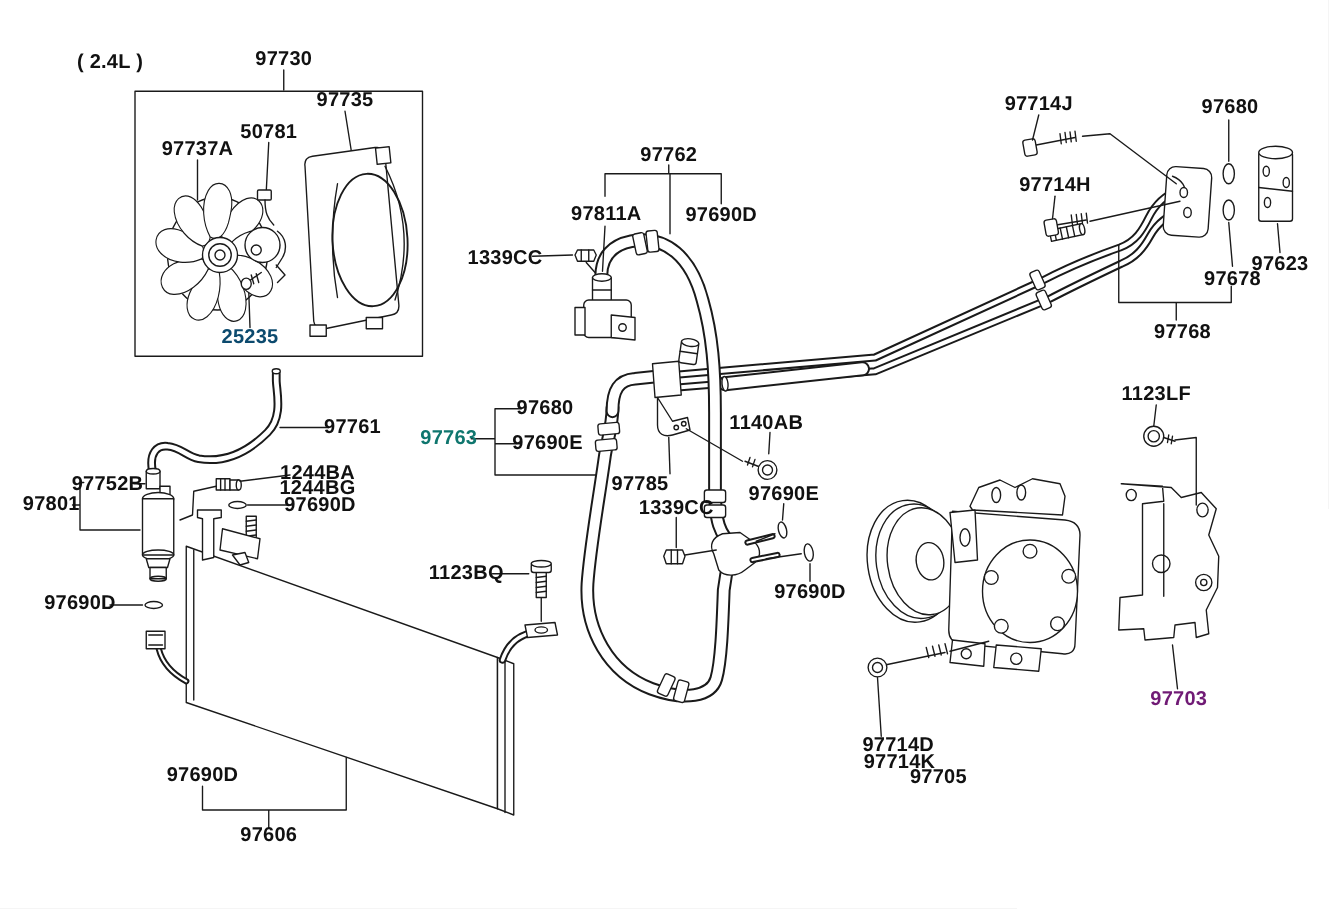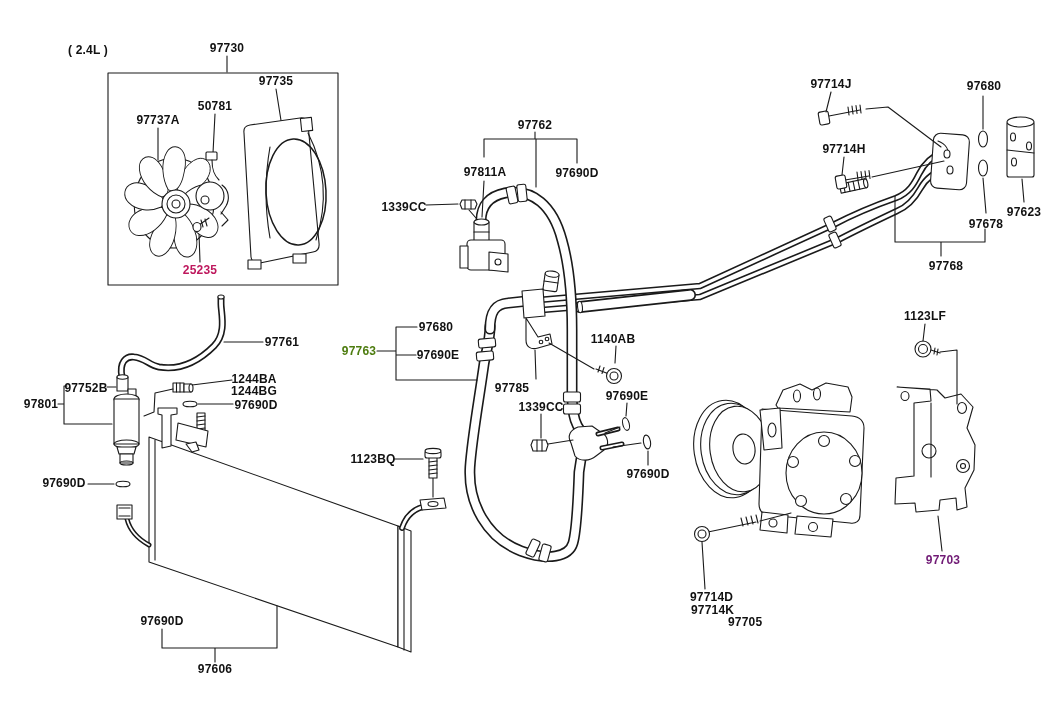--- a/index.html
+++ b/index.html
@@ -9,21 +9,21 @@
   
   .ln{fill:none;stroke:#1a1a1a;stroke-width:1.1;stroke-linejoin:round;stroke-linecap:round;}
   .th{stroke-width:1.5;}
   
   .wf{fill:#ffffff;stroke:#1a1a1a;stroke-width:1.1;stroke-linejoin:round;}
   
   .tO{fill:none;stroke:#1a1a1a;stroke-linecap:round;stroke-linejoin:round;}
   .tI{fill:none;stroke:#ffffff;stroke-linecap:round;stroke-linejoin:round;}
   .collar{fill:#ffffff;stroke:#1a1a1a;stroke-width:1.1;}
   #labels-layer{position:absolute;left:0;top:0;width:100%;height:100%;pointer-events:none;}
-  .plabel{position:absolute;transform:translate(-50%,-50%);font-weight:bold;font-size:12px;
+  .plabel{position:absolute;transform:translate(-50%,-50%);font-weight:bold;font-size:16px;
           color:#111111;white-space:nowrap;letter-spacing:.2px;}
   .plabel.al-left{transform:translate(0,-50%);}
 </style>
 </head>
 <body>
 
 <div id="stage">
 <svg id="art" width="1063" height="727" viewBox="0 0 1063 727" xmlns="http://www.w3.org/2000/svg">
 
   <g>
@@ -328,37 +328,37 @@
     </g>
   </g>
 </svg>
 
 <div id="labels-layer">
       <div class="plabel" style="left: 88px; top: 50px; color: rgb(17, 17, 17);">( 2.4L )</div>
       <div class="plabel" style="left: 227px; top: 48px; color: rgb(17, 17, 17);">97730</div>
       <div class="plabel" style="left: 276px; top: 81px; color: rgb(17, 17, 17);">97735</div>
       <div class="plabel" style="left: 215px; top: 106px; color: rgb(17, 17, 17);">50781</div>
       <div class="plabel" style="left: 158px; top: 120px; color: rgb(17, 17, 17);">97737A</div>
-      <div class="plabel" style="left: 200px; top: 270px; color: #be185d;">25235</div>
+      <div class="plabel" style="left: 200px; top: 270px; color: #0c4a6e;">25235</div>
       <div class="plabel" style="left: 282px; top: 342px; color: rgb(17, 17, 17);">97761</div>
       <div class="plabel" style="left: 86px; top: 388px; color: rgb(17, 17, 17); text-align: center;">97752B</div>
       <div class="plabel" style="left: 41px; top: 404px; color: rgb(17, 17, 17);">97801</div>
       <div class="plabel" style="left: 254px; top: 379px; color: rgb(17, 17, 17);">1244BA</div>
       <div class="plabel" style="left: 254px; top: 391px; color: rgb(17, 17, 17);">1244BG</div>
       <div class="plabel" style="left: 256px; top: 405px; color: rgb(17, 17, 17);">97690D</div>
       <div class="plabel" style="left: 64px; top: 483px; color: rgb(17, 17, 17);">97690D</div>
       <div class="plabel" style="left: 373px; top: 459px; color: rgb(17, 17, 17);">1123BQ</div>
       <div class="plabel" style="left: 162px; top: 621px; color: rgb(17, 17, 17);">97690D</div>
       <div class="plabel" style="left: 215px; top: 669px; color: rgb(17, 17, 17);">97606</div>
       <div class="plabel" style="left: 535px; top: 125px; color: rgb(17, 17, 17);">97762</div>
       <div class="plabel" style="left: 485px; top: 172px; color: rgb(17, 17, 17);">97811A</div>
       <div class="plabel" style="left: 577px; top: 173px; color: rgb(17, 17, 17);">97690D</div>
       <div class="plabel" style="left: 404px; top: 207px; color: rgb(17, 17, 17);">1339CC</div>
       <div class="plabel" style="left: 436px; top: 327px; color: rgb(17, 17, 17);">97680</div>
-      <div class="plabel" style="left: 359px; top: 351px; color: #4d7c0f;">97763</div>
+      <div class="plabel" style="left: 359px; top: 351px; color: #0f766e;">97763</div>
       <div class="plabel" style="left: 438px; top: 355px; color: rgb(17, 17, 17);">97690E</div>
       <div class="plabel" style="left: 613px; top: 339px; color: rgb(17, 17, 17);">1140AB</div>
       <div class="plabel" style="left: 512px; top: 388px; color: rgb(17, 17, 17);">97785</div>
       <div class="plabel" style="left: 627px; top: 396px; color: rgb(17, 17, 17);">97690E</div>
       <div class="plabel" style="left: 541px; top: 407px; color: rgb(17, 17, 17);">1339CC</div>
       <div class="plabel" style="left: 648px; top: 474px; color: rgb(17, 17, 17);">97690D</div>
       <div class="plabel" style="left: 831px; top: 84px; color: rgb(17, 17, 17);">97714J</div>
       <div class="plabel" style="left: 984px; top: 86px; color: rgb(17, 17, 17);">97680</div>
       <div class="plabel" style="left: 844px; top: 149px; color: rgb(17, 17, 17);">97714H</div>
       <div class="plabel" style="left: 1024px; top: 212px; color: rgb(17, 17, 17);">97623</div>

